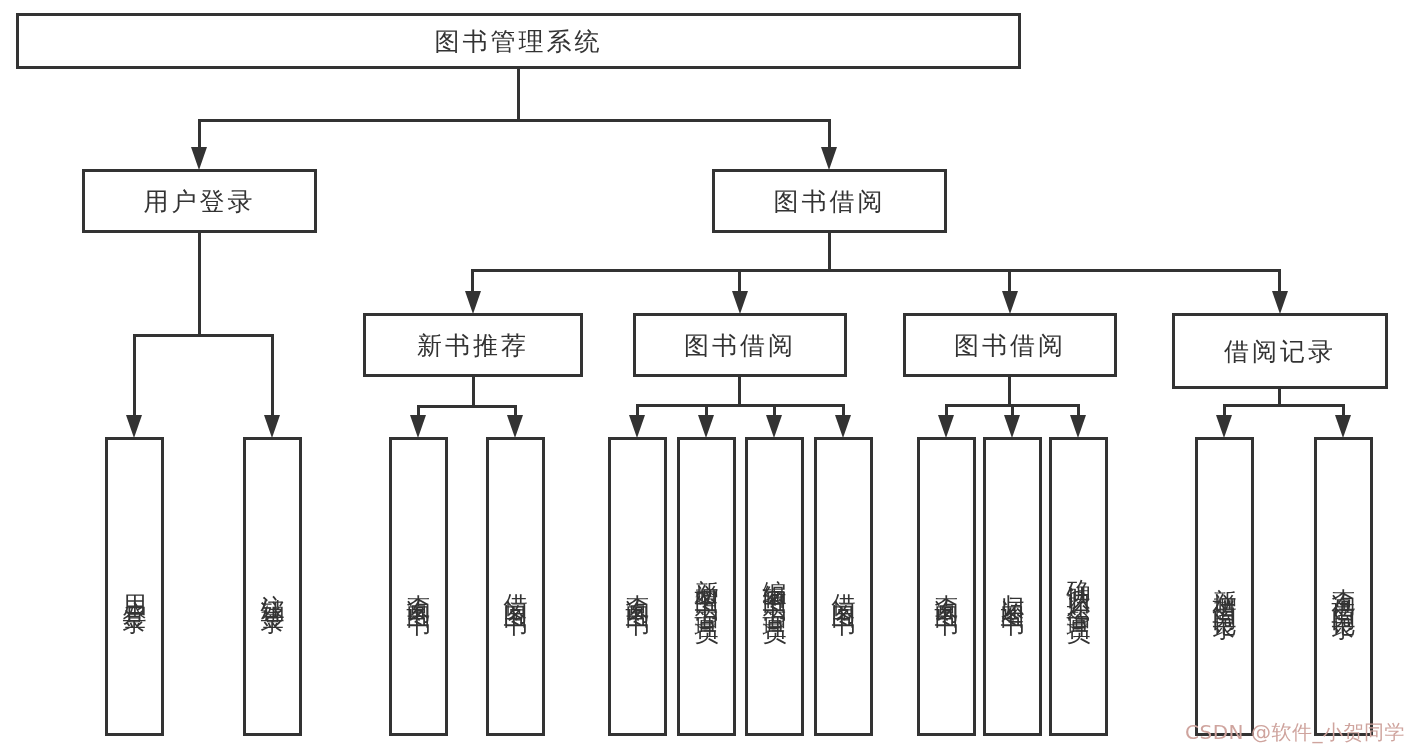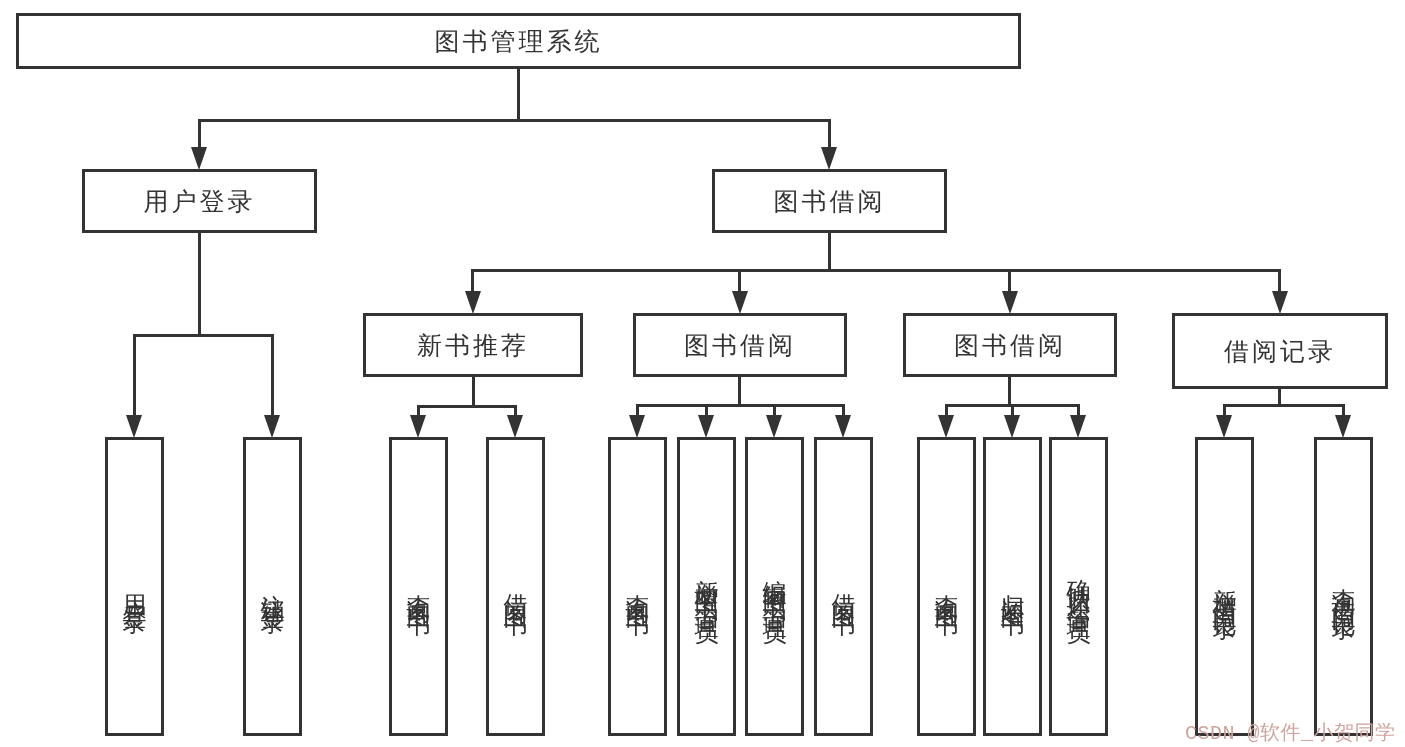--- a/index.html
+++ b/index.html
@@ -125,21 +125,20 @@
   #sG1{left:1223px;top:404px;height:13px}
   #sG2{left:1342px;top:404px;height:13px}
   #aG1{left:1216px;top:415px}
   #aG2{left:1335px;top:415px}
 
   .watermark{
     position:absolute;left:1185px;top:719px;
     font-size:20px;letter-spacing:0.5px;
     color:var(--watermark);
     white-space:nowrap;
-    font-family:Liberation Mono, monospace;
   }
 </style>
 </head>
 <body>
 
 <div id="canvas">
 
   <div class="line vl" id="vA"></div>
   <div class="line hl" id="hA"></div>
   <div class="line vl" id="sA1"></div>

